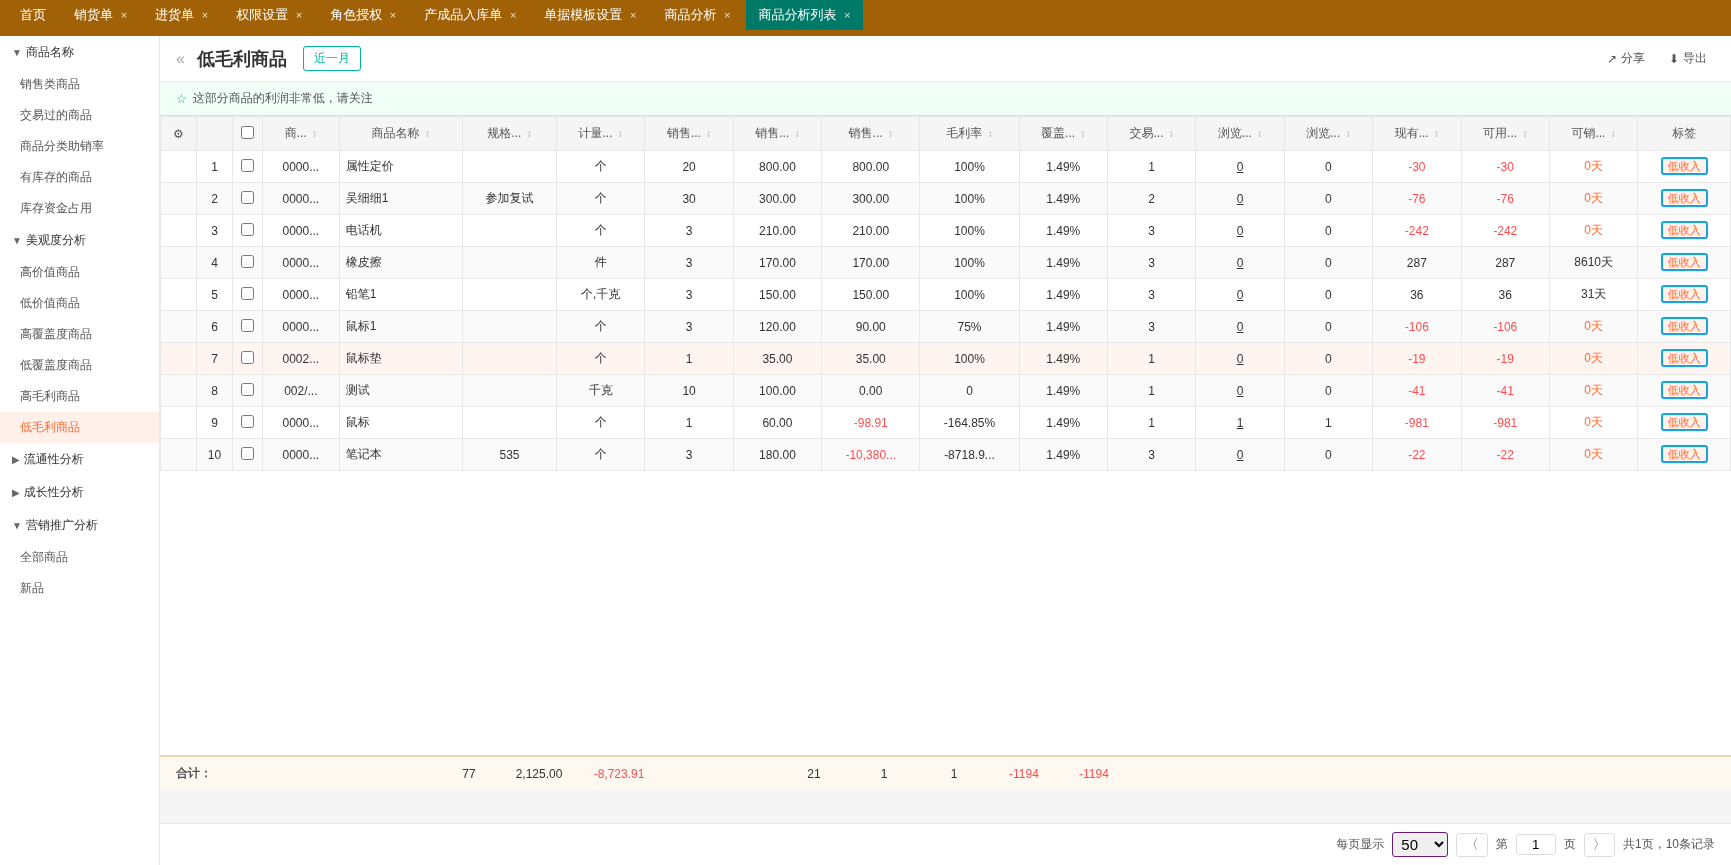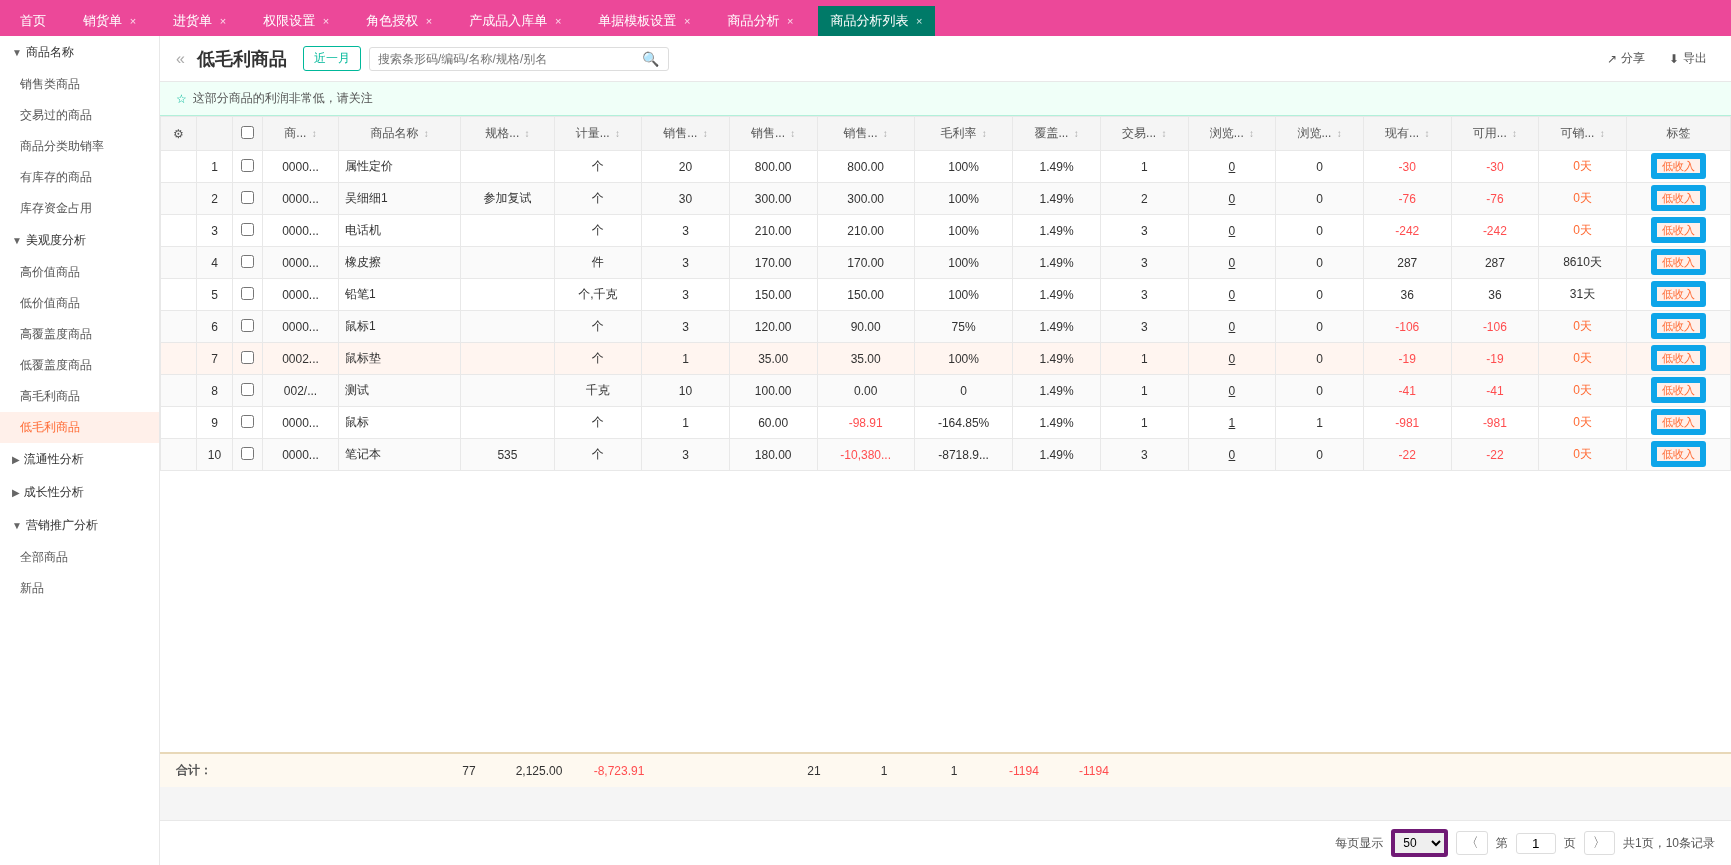--- a/index.html
+++ b/index.html
@@ -1,19 +1,19 @@
 <!DOCTYPE html>
 <html><head>
   <meta charset="utf-8">
   <style>
     * { margin: 0; padding: 0; box-sizing: border-box; }
     body { font-family: "Microsoft YaHei", "PingFang SC", sans-serif; font-size: 12px; background: #f5f5f5; color: #333; width: 1731px; min-height: 865px; overflow-x: hidden; }
     
     
-    .top-nav { background: #ec4899; height: 36px; display: flex; align-items: flex-end; padding: 0 8px; gap: 13px; }
+    .top-nav { background: #a16207; height: 36px; display: flex; align-items: flex-start; padding: 0 8px; gap: 4px; }
     .nav-item { color: #fff; padding: 6px 12px; cursor: pointer; font-size: 13px; white-space: nowrap; }
     .nav-item.active { background: #007a68; }
     .nav-item .close-x { margin-left: 4px; opacity: 0.8; font-size: 11px; }
 
     
     .layout { display: flex; height: calc(865px - 36px); }
 
     
     .sidebar { width: 160px; background: #fff; border-right: 1px solid #e8e8e8; overflow-y: auto; flex-shrink: 0; }
     .sidebar-group { }
@@ -41,31 +41,31 @@
 
     
     .table-wrapper { flex: 1; overflow: auto; background: #fff; }
     table { width: 100%; border-collapse: collapse; font-size: 12px; }
     thead tr { background: #f5f5f5; position: sticky; top: 0; z-index: 10; }
     thead th { border: 1px solid #e8e8e8; padding: 8px 6px; text-align: center; font-weight: normal; color: #555; white-space: nowrap; cursor: pointer; }
     tbody tr { background: #fff; }
     tbody tr:nth-child(even) { background: #fafafa; }
     tbody tr.highlighted { background: #fff5f0; }
     tbody td { border: 1px solid #e8e8e8; padding: 7px 6px; text-align: center; color: #333; white-space: nowrap; }
-    .tag-badge { background: #fff0ea; color: #ff6b35; border: 6px solid #0ea5e9; border-radius: 3px; padding: 1px 5px; font-size: 11px; }
+    .tag-badge { background: #fff0ea; color: #ff6b35; border: 2px solid #0ea5e9; border-radius: 3px; padding: 1px 5px; font-size: 11px; }
     .underline-link { text-decoration: underline; cursor: pointer; color: #333; }
     .sort-arrow { font-size: 10px; color: #aaa; margin-left: 2px; }
 
     
     .table-footer { background: #fef9f0; border-top: 2px solid #e8d8b8; padding: 8px 16px; display: flex; align-items: center; }
     .footer-total-label { font-weight: bold; margin-right: 27px; color: #555; }
     
     
     .pagination-bar { background: #fff; border-top: 1px solid #e8e8e8; padding: 8px 16px; display: flex; align-items: center; justify-content: flex-end; gap: 8px; font-size: 12px; color: #555; margin-top: 33px; }
-    .page-size-select { border: 4px solid #701a75; padding: 2px 4px; border-radius: 3px; font-size: 12px; }
+    .page-size-select { border: 1px solid #701a75; padding: 2px 4px; border-radius: 3px; font-size: 15px; }
     .page-nav-btn { border: 1px solid #ddd; background: #fff; padding: 2px 8px; border-radius: 3px; cursor: pointer; color: #555; }
     .page-num-input { border: 1px solid #ddd; width: 40px; text-align: center; padding: 2px; border-radius: 3px; }
 
     .checkbox-col { width: 30px; }
     td.left-align, th.left-align { text-align: left; }
   </style>
 </head>
 <body>
 
 <div class="top-nav">
@@ -132,24 +132,20 @@
       <div class="sidebar-item">新品</div>
     </div>
   </div>
 
   <div class="main-content">
 
     <div class="page-header">
       <span style="cursor:pointer;color:#aaa;font-size:16px;margin-right:4px;">«</span>
       <span class="page-title">低毛利商品</span>
       <button class="date-filter-btn">近一月</button>
-      <div class="search-box">
-        <input type="text" placeholder="搜索条形码/编码/名称/规格/别名" style="">
-        <span class="search-icon">🔍</span>
-      </div>
       <div class="header-actions">
         <div class="action-btn">
           <span>↗</span>
           <span>分享</span>
         </div>
         <div class="action-btn">
           <span>⬇</span>
           <span>导出</span>
         </div>
       </div>

